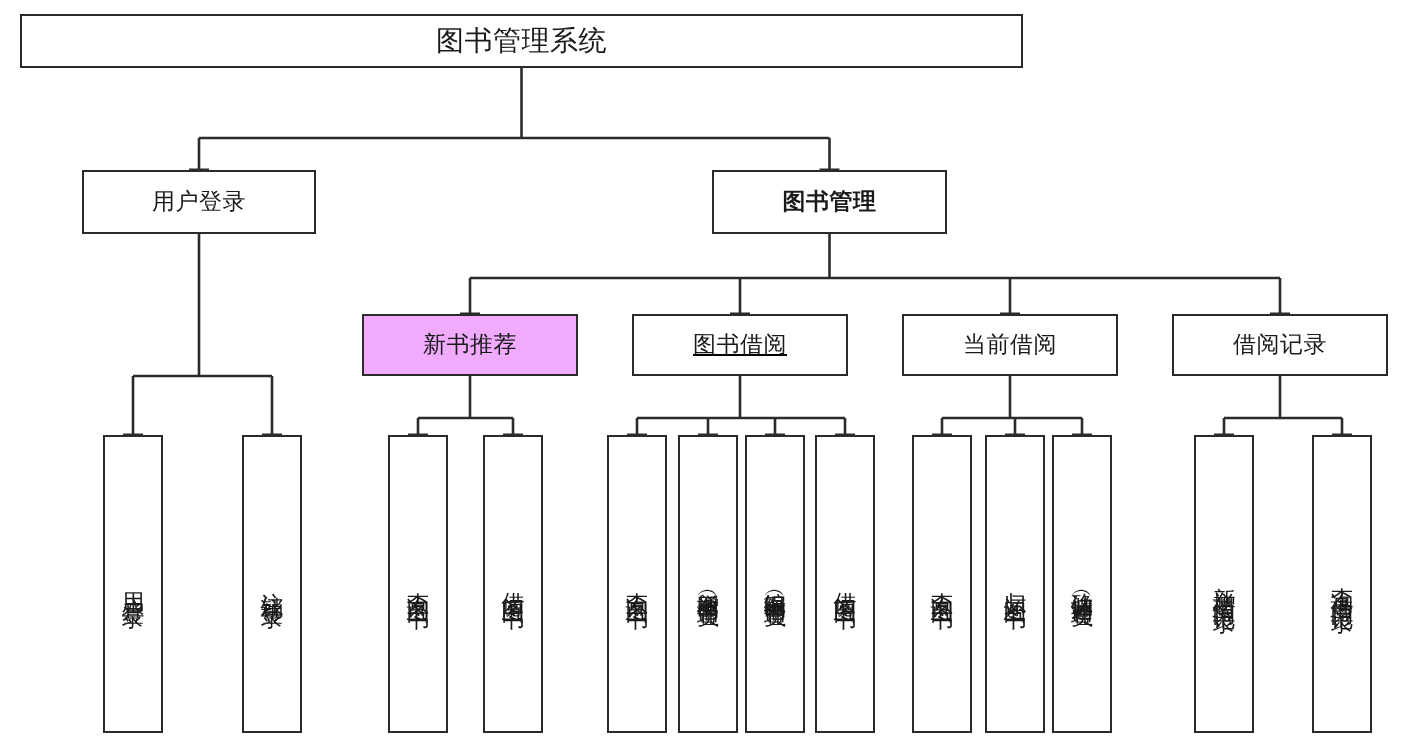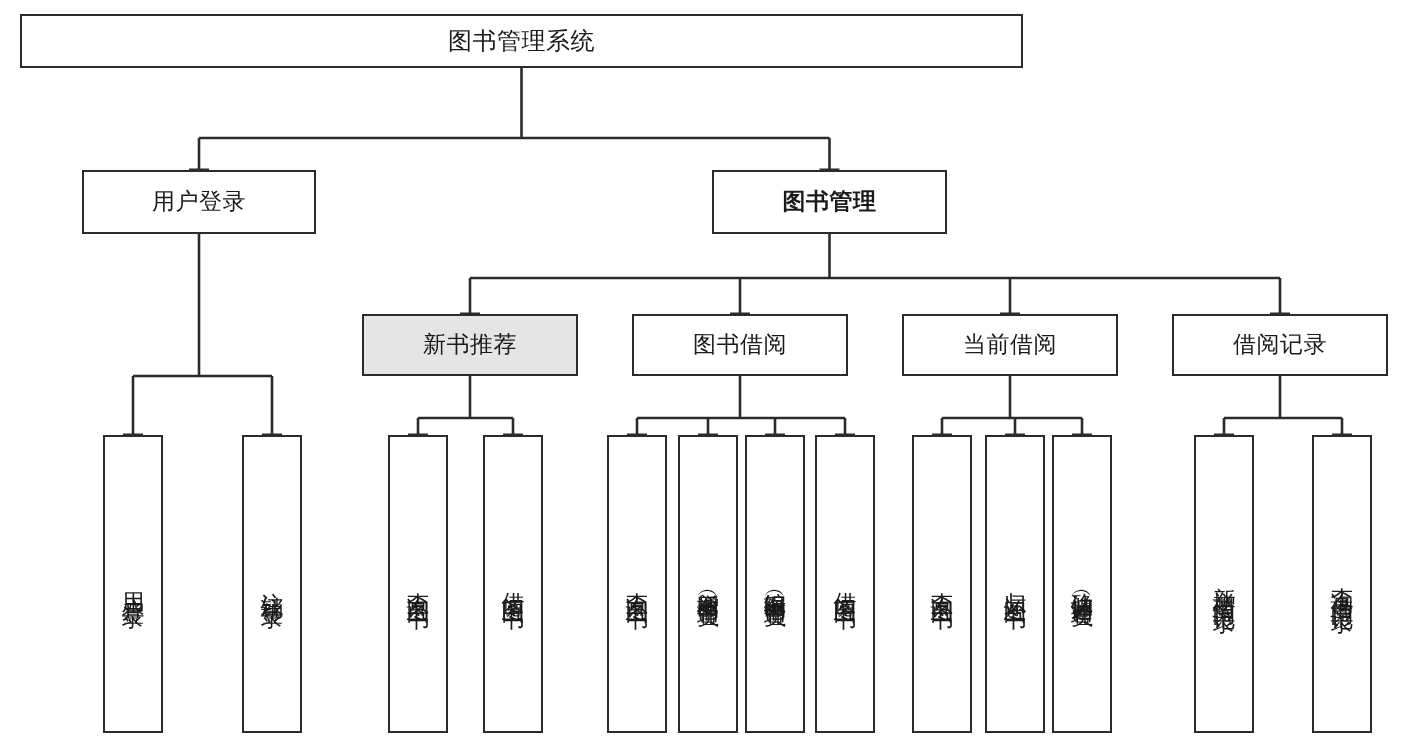--- a/index.html
+++ b/index.html
@@ -41,21 +41,21 @@
     line-height: 1.18;
     white-space: pre;
     text-align: center;
   }
   
   .node.horiz .node-label {
     font-size: 23px;
     letter-spacing: 0.5px;
   }
   .node.root .node-label {
-    font-size: 24px;
+    font-size: 28px;
   }
   
   .node.vert {
     align-items: center;
     justify-content: center;
     padding: 3px 0;
   }
   .node.vert .node-label {
     writing-mode: vertical-rl;
     text-orientation: upright;
@@ -123,24 +123,24 @@
     </svg>
 <div class="node horiz root" style="left: 20px; top: 14px; width: 1003px; height: 54px; border-color: rgb(43, 43, 43); background: rgb(255, 255, 255);">
       <span class="node-label" style="color: rgb(26, 26, 26);">图书管理系统</span>
     </div>
     <div class="node horiz" style="left: 82px; top: 170px; width: 234px; height: 64px; border-color: rgb(43, 43, 43); background: rgb(255, 255, 255);">
       <span class="node-label" style="color: rgb(26, 26, 26);">用户登录</span>
     </div>
     <div class="node horiz" style="left: 712px; top: 170px; width: 235px; height: 64px; border-color: rgb(43, 43, 43); background: rgb(255, 255, 255); font-weight: bold;">
       <span class="node-label" style="color: rgb(26, 26, 26);">图书管理</span>
     </div>
-    <div class="node horiz" style="left: 362px; top: 314px; width: 216px; height: 62px; border-color: rgb(43, 43, 43); background: #e5e5e5;">
+    <div class="node horiz" style="left: 362px; top: 314px; width: 216px; height: 62px; border-color: rgb(43, 43, 43); background: #f0abfc;">
       <span class="node-label" style="color: rgb(26, 26, 26);">新书推荐</span>
     </div>
-    <div class="node horiz" style="left: 632px; top: 314px; width: 216px; height: 62px; border-color: rgb(43, 43, 43); background: rgb(255, 255, 255);">
+    <div class="node horiz" style="left: 632px; top: 314px; width: 216px; height: 62px; border-color: rgb(43, 43, 43); background: rgb(255, 255, 255); text-decoration: underline;">
       <span class="node-label" style="color: rgb(26, 26, 26);">图书借阅</span>
     </div>
     <div class="node horiz" style="left: 902px; top: 314px; width: 216px; height: 62px; border-color: rgb(43, 43, 43); background: rgb(255, 255, 255);">
       <span class="node-label" style="color: rgb(26, 26, 26);">当前借阅</span>
     </div>
     <div class="node horiz" style="left: 1172px; top: 314px; width: 216px; height: 62px; border-color: rgb(43, 43, 43); background: rgb(255, 255, 255);">
       <span class="node-label" style="color: rgb(26, 26, 26);">借阅记录</span>
     </div>
     <div class="node vert" style="left: 103px; top: 435px; width: 60px; height: 298px; border-color: rgb(43, 43, 43); background: rgb(255, 255, 255);">
       <span class="node-label" style="color: rgb(26, 26, 26);">用户登录</span>

